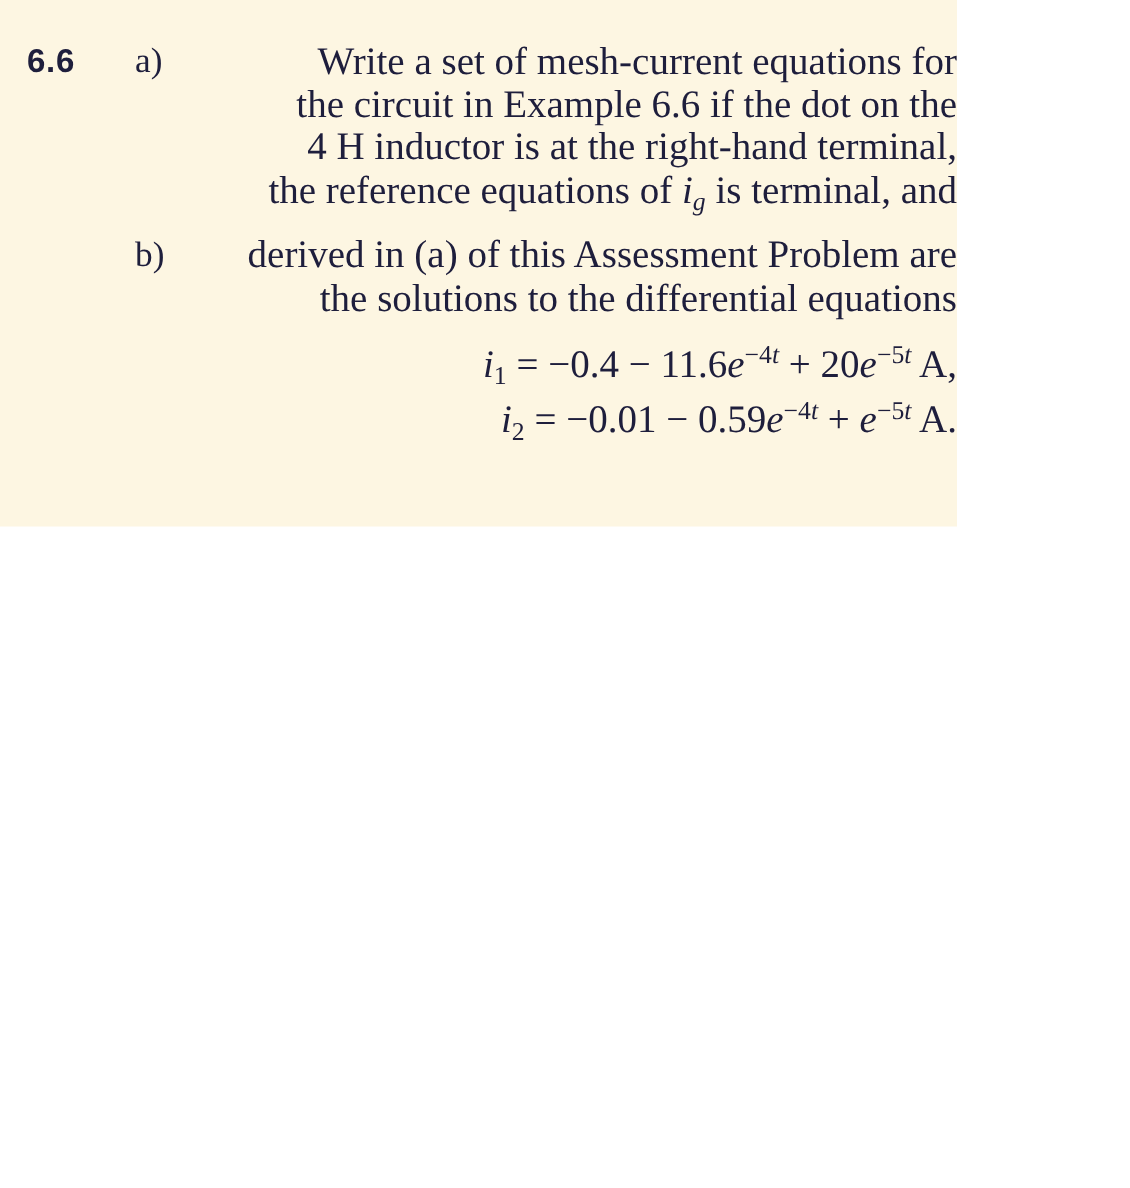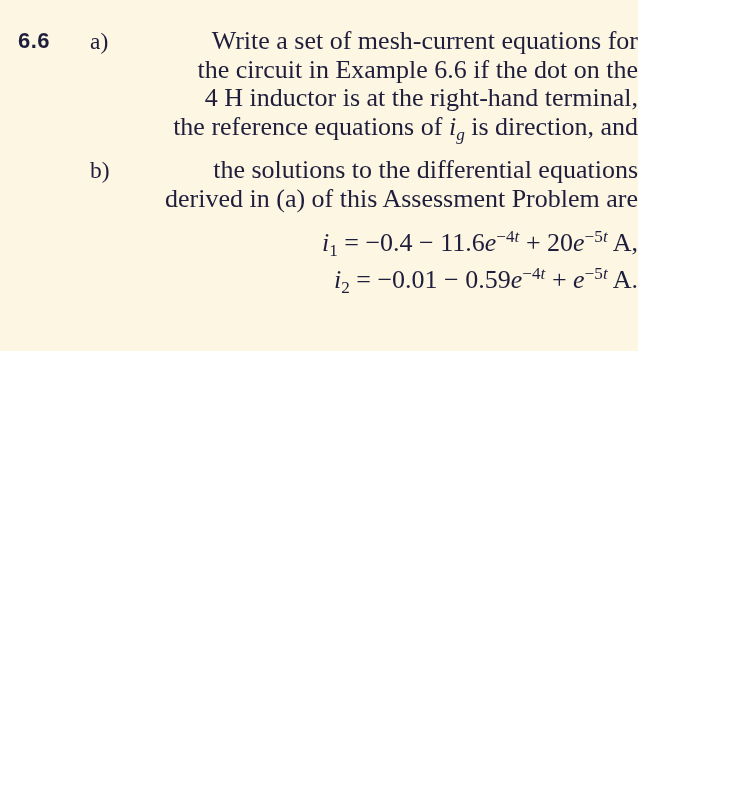--- a/index.html
+++ b/index.html
@@ -92,29 +92,29 @@
 <div class="canvas" style="background: rgb(255, 255, 255);">
   <div class="problem-box" style="background: rgb(253, 246, 226); color: rgb(30, 30, 60);">
     <div class="prob-num">6.6</div>
     <div class="parts">
       <div class="part">
         <div class="part-label">a)</div>
         <div class="part-body">
             <div class="line"><span>Write a set of mesh-current equations for</span></div>
             <div class="line"><span>the circuit in Example 6.6 if the dot on the</span></div>
             <div class="line"><span>4 H inductor is at the right-hand terminal,</span></div>
-            <div class="line"><span>the reference equations of </span><span class="s-i">i</span><span class="s-subi">g</span><span> is direction, and</span></div>
+            <div class="line"><span>the reference equations of </span><span class="s-i">i</span><span class="s-subi">g</span><span> is terminal, and</span></div>
           </div>
       </div>
       <div class="part">
         <div class="part-label">b)</div>
         <div class="part-body">
           <div>
+              <div class="line"><span>derived in (a) of this Assessment Problem are</span></div>
               <div class="line"><span>the solutions to the differential equations</span></div>
-              <div class="line"><span>derived in (a) of this Assessment Problem are</span></div>
             </div>
           <div class="equations">
               <div class="line"><span class="s-i">i</span><span class="s-sub">1</span><span> = −0.4 − 11.6</span><span class="s-i">e</span><span class="s-sup">−4</span><span class="s-supi">t</span><span> + 20</span><span class="s-i">e</span><span class="s-sup">−5</span><span class="s-supi">t</span><span> A,</span></div>
               <div class="line"><span class="s-i">i</span><span class="s-sub">2</span><span> = −0.01 − 0.59</span><span class="s-i">e</span><span class="s-sup">−4</span><span class="s-supi">t</span><span> + </span><span class="s-i">e</span><span class="s-sup">−5</span><span class="s-supi">t</span><span> A.</span></div>
             </div>
         </div>
       </div>
     </div>
   </div>
 </div>

